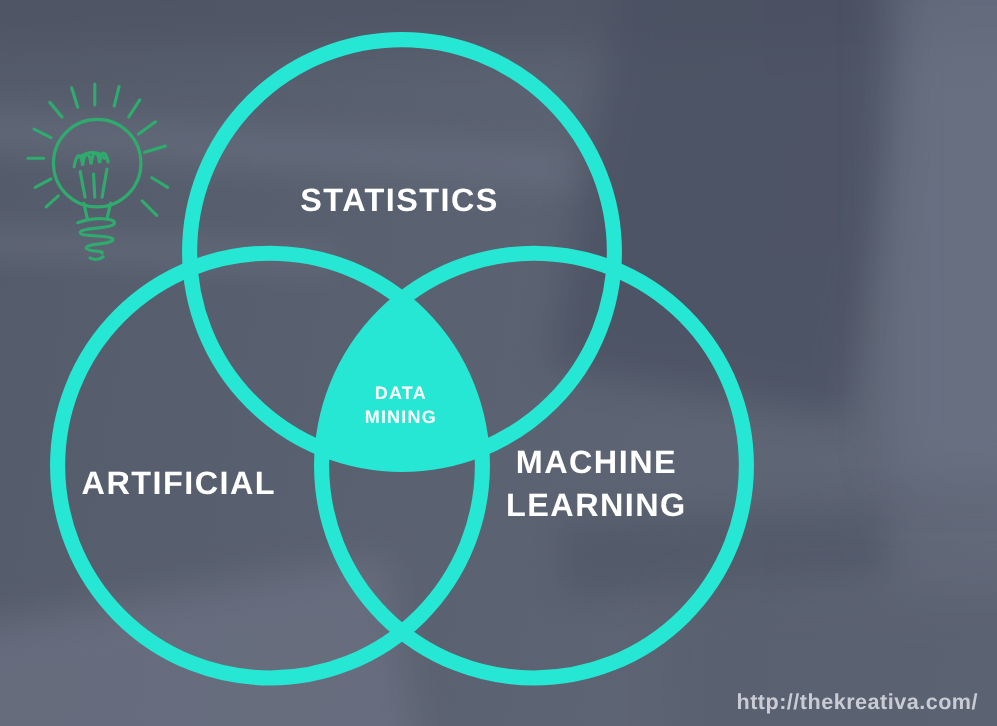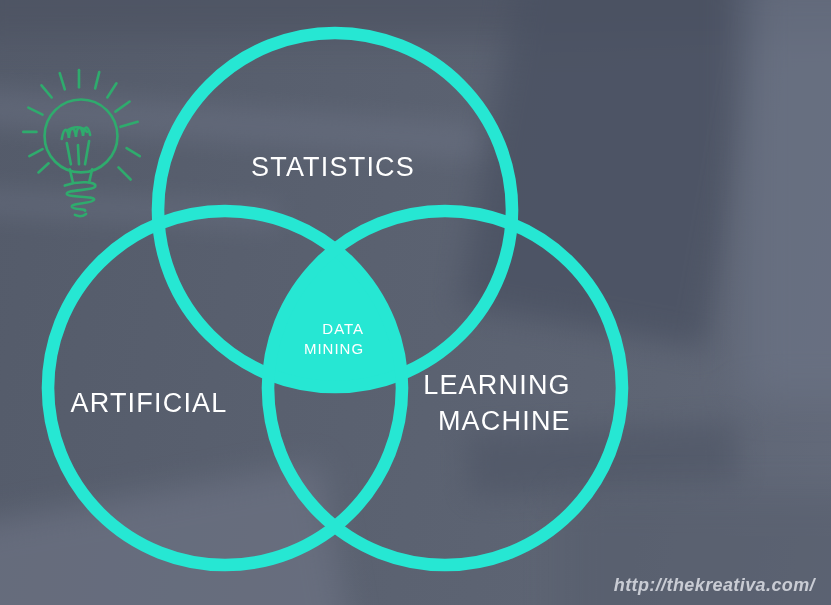--- a/index.html
+++ b/index.html
@@ -19,31 +19,31 @@
   .bg-shadow-bar{left:468px;top:428px;width:270px;height:62px;background:#4d5464;filter:blur(14px);transform:rotate(-3deg);opacity:.6;}
   .bg-bottom-right{left:560px;top:492px;width:330px;height:170px;background:#565d6c;filter:blur(18px);opacity:.55;}
 
   .venn{position:absolute;left:0;top:0;width:831px;height:605px;}
   .venn circle{fill:none;stroke-width:12.6px;}
 
   .bulb{position:absolute;left:20px;top:60px;width:122px;height:160px;}
 
   .label{
     position:absolute;transform:translate(-50%,-50%);
-    color:#ffffff;font-weight:normal;text-align:right;white-space:nowrap;
+    color:#ffffff;font-weight:bold;text-align:center;white-space:nowrap;
     font-size:27px;letter-spacing:1.2px;line-height:1.33;
   }
   .label span{display:block;}
   .label-stats{left:333px;top:168px;}
   .label-ai{left:149px;top:404px;}
   .label-ml{left:497px;top:404px;}
   .label-dm{left:334px;top:339px;font-size:15px;letter-spacing:1px;line-height:1.35;}
   .site-url{
     position:absolute;right:16px;bottom:9px;
-    color:#c9ccd4;font-weight:bold;font-size:18px;letter-spacing:.4px;font-style:italic;
+    color:#c9ccd4;font-weight:bold;font-size:18px;letter-spacing:.4px;
   }
 </style>
 </head>
 <body>
 
 <div class="stage">
 
   <div class="bg bg-top-band"></div>
   <div class="bg bg-screen"></div>
   <div class="bg bg-right-light"></div>
@@ -94,22 +94,22 @@
 
   <div class="label label-stats">
     <span>STATISTICS</span>
   </div>
 
   <div class="label label-ai">
     <span>ARTIFICIAL</span>
   </div>
 
   <div class="label label-ml">
+    <span>MACHINE</span>
     <span>LEARNING</span>
-    <span>MACHINE</span>
   </div>
 
   <div class="label label-dm">
     <span>DATA</span>
     <span>MINING</span>
   </div>
 
   <div class="site-url">http://thekreativa.com/</div>
 
 </div>

